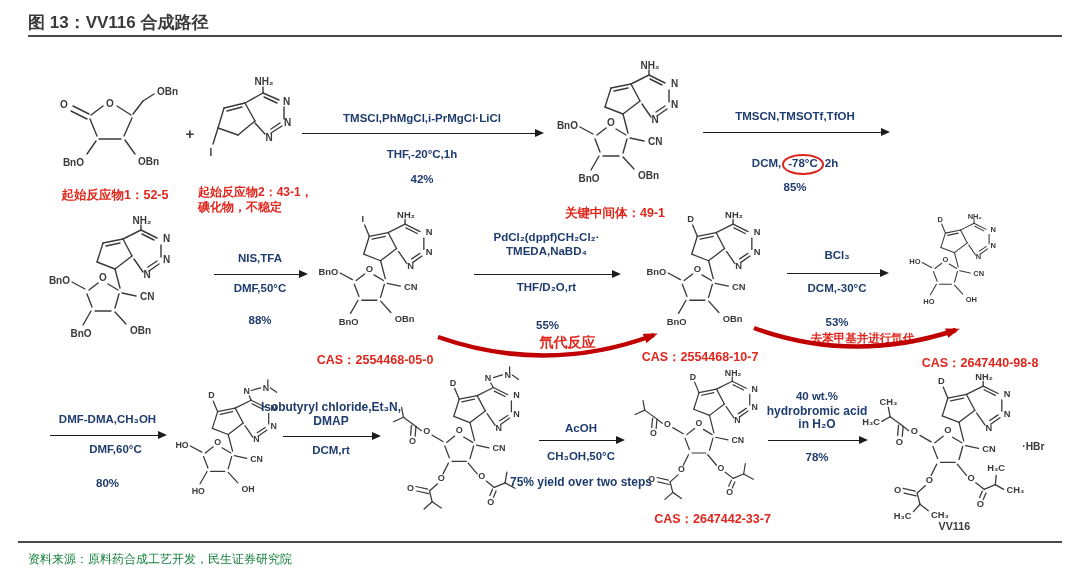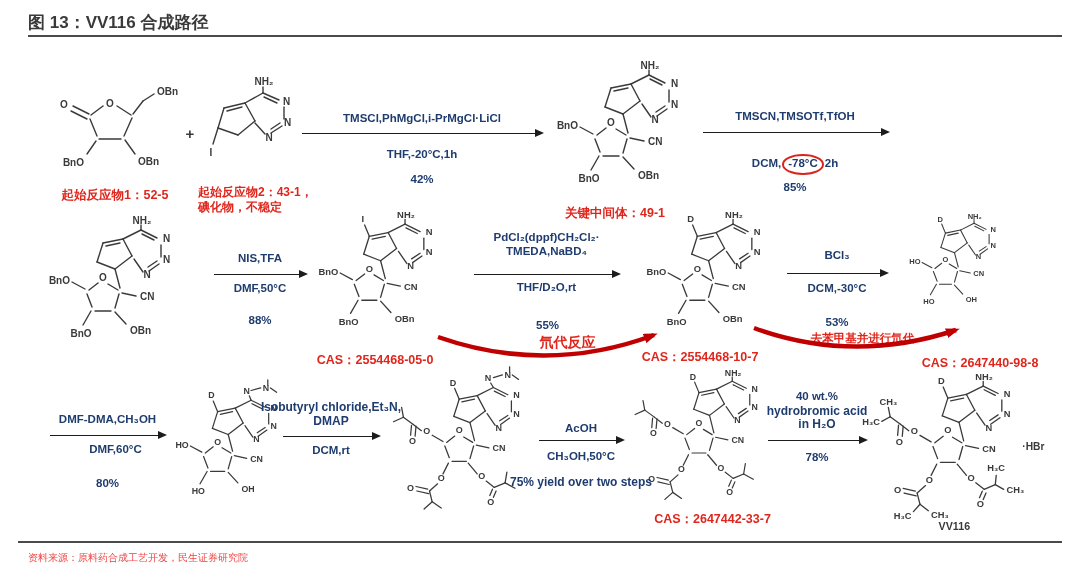--- a/index.html
+++ b/index.html
@@ -12,21 +12,21 @@
   .rl { position:absolute; color:#e0261c; font-weight:700; font-size:12.5px; text-align:center; line-height:1.25; white-space:nowrap; }
   .rl.left { text-align:left; }
   .rarrow { position:absolute; height:0; border-top:1.7px solid #1c1c1c; }
   .rarrow::after { content:''; position:absolute; right:-2px; top:-5.4px; width:0; height:0;
                    border-left:9px solid #1c1c1c; border-top:4.2px solid transparent; border-bottom:4.2px solid transparent; }
   .circ { display:inline-block; border:2px solid #d9261c; border-radius:50%; padding:1px 4px 2px 4px; margin:8px 1px; }
   svg.mol { position:absolute; overflow:visible; }
   svg.mol line, svg.mol path { stroke:#3a3a3a; stroke-width:1.4; fill:none; stroke-linecap:round; }
   svg.mol text { fill:#3a3a3a; font-family:"Liberation Sans",sans-serif; font-size:10px; font-weight:700; }
   svg.sw { position:absolute; overflow:visible; }
-  .src { position:absolute; left:28px; top:551px; font-size:10px; color:#ef4444; }
+  .src { position:absolute; left:28px; top:551px; font-size:12px; color:#15803d; }
 </style>
 </head>
 <body>
 
 <div class="title">图 13：VV116 合成路径</div>
 <div class="rule" style="left:28px; top:35px; width:1034px;"></div>
 
 <svg class="mol" style="left:35px; top:70px;" width="150" height="115" viewBox="0 0 150 115">
   <g>
     <line x1="56" y1="45" x2="68" y2="36"></line>

